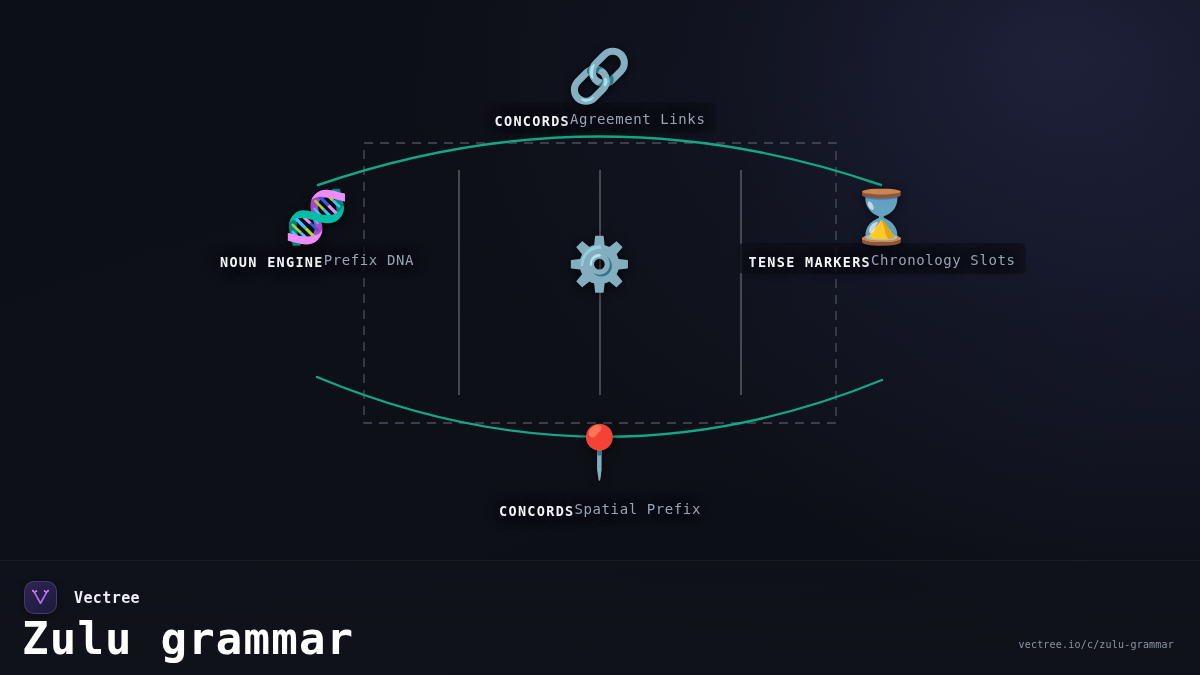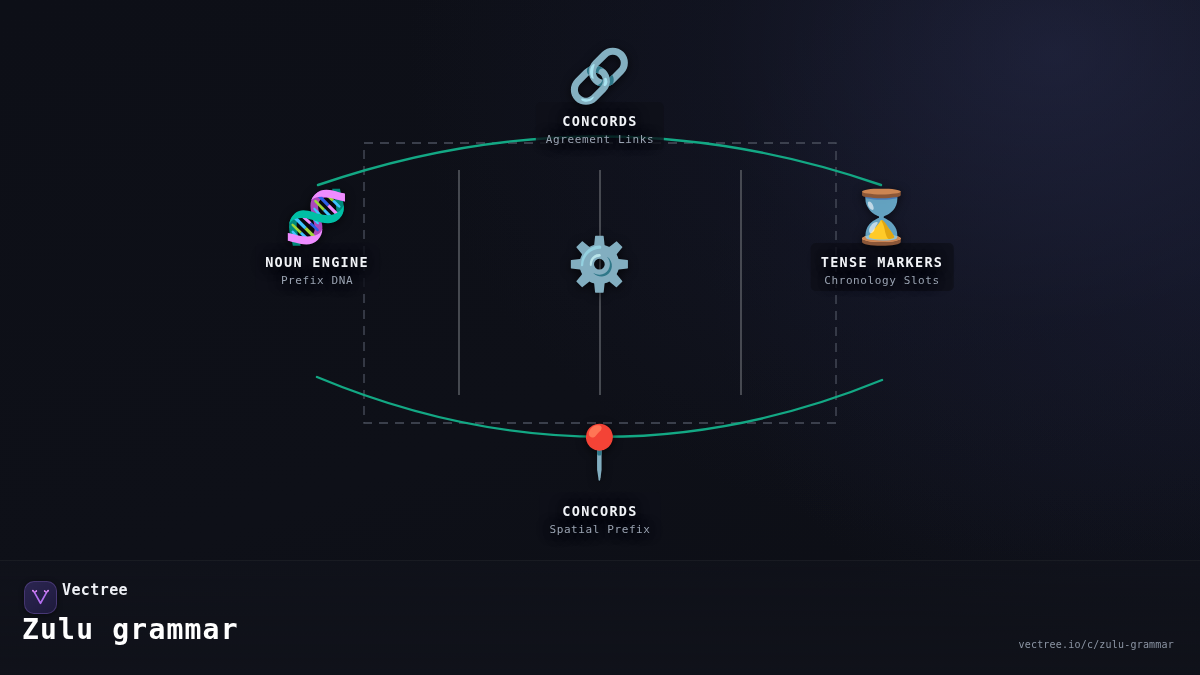--- a/index.html
+++ b/index.html
@@ -37,52 +37,52 @@
   .node .title{
     margin-top:9px;
     font-size:13.5px;
     font-weight:700;
     letter-spacing:1.3px;
     color:#f2f4f8;
     text-shadow:0 0 7px rgba(10,12,18,.95), 0 0 14px rgba(10,12,18,.9);
   }
   .node .sub{
     margin-top:4px;
-    font-size:11px;
+    font-size:14px;
     letter-spacing:0.6px;
     color:#9aa3b2;
     text-shadow:0 0 7px rgba(10,12,18,.95), 0 0 14px rgba(10,12,18,.9);
   }
   .node .chip{
-    display:flex; flex-direction:column; align-items:center;
+    display:flex; flex-direction:row; align-items:center;
     padding:2px 10px 4px;
     border-radius:5px;
     background:rgba(14,16,24,0.78);
   }
 
   
   #footer{
     position:absolute; left:0; bottom:0; width:1200px; height:115px;
     border-top:1px solid rgba(255,255,255,0.045);
     background:linear-gradient(180deg, rgba(17,19,28,0.55) 0%, rgba(16,18,26,0.9) 100%);
   }
-  #brand{ position:absolute; left:24px; top:20px; display:flex; gap:5px; }
+  #brand{ position:absolute; left:24px; top:20px; display:flex; align-items:center; gap:17px; }
   #brand-logo{
     width:33px; height:33px; border-radius:10px;
     background:linear-gradient(145deg,#2b2550 0%,#241f46 55%,#1d1a3a 100%);
     border:1px solid rgba(150,110,220,0.30);
     display:flex; align-items:center; justify-content:center;
     box-shadow:0 1px 5px rgba(0,0,0,.5);
   }
   #brand-name{
     font-size:15px; font-weight:700; color:#eef0f5; letter-spacing:0.4px;
   }
   #page-title{
     position:absolute; left:22px; top:52px;
-    font-size:28px; font-weight:700; color:#ffffff;
+    font-size:44px; font-weight:700; color:#ffffff;
     letter-spacing:1.2px;
   }
   #url{
     position:absolute; right:26px; bottom:25px;
     font-size:10px; color:#8b94a3; letter-spacing:0.2px;
   }
 </style>
 </head>
 <body>
 

